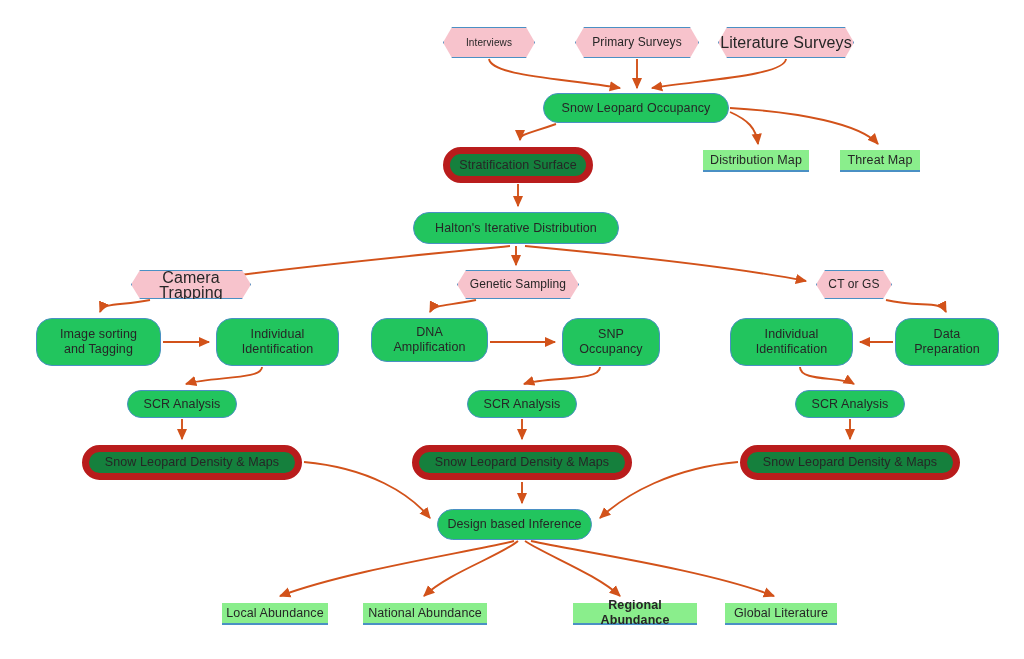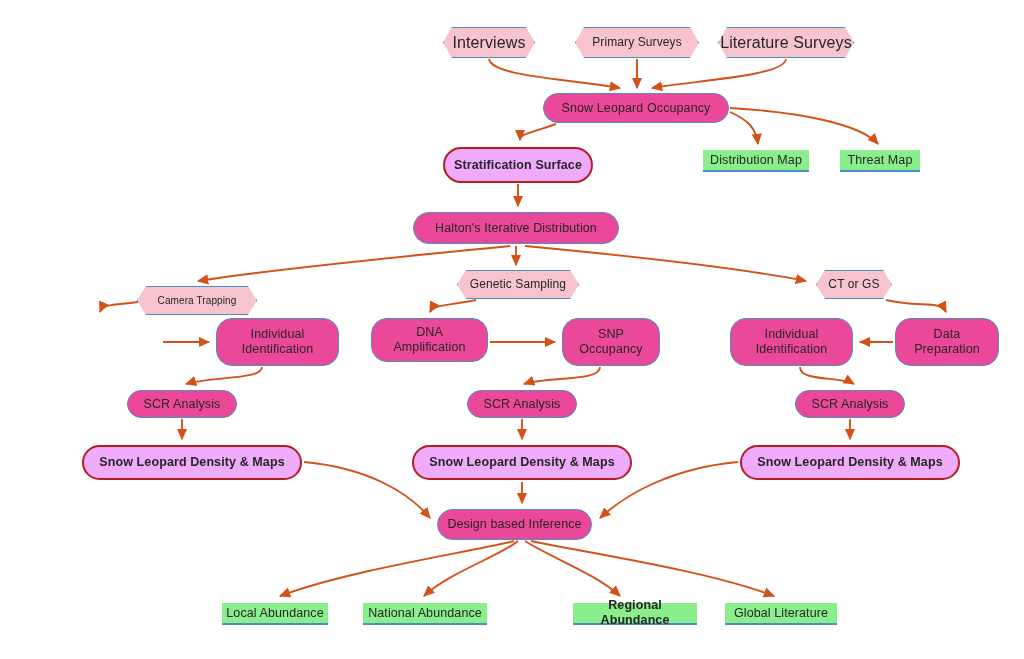--- a/index.html
+++ b/index.html
@@ -5,26 +5,26 @@
   html,body{margin:0;padding:0;background:#ffffff;}
   body{font-family:"Liberation Sans",sans-serif;}
   #canvas{position:relative;width:1024px;height:659px;background:#fff;overflow:hidden;}
   svg.edges{position:absolute;left:0;top:0;width:1024px;height:659px;pointer-events:none;}
 
   .node{position:absolute;box-sizing:border-box;display:flex;align-items:center;
         justify-content:center;text-align:center;color:#262626;font-size:12.5px;
         line-height:15px;letter-spacing:.1px;}
 
   
-  .n-process{background:#ec4899;border:1.4px solid #4A90C4;border-radius:16px;}
+  .n-process{background:#22c55e;border:1.4px solid #4A90C4;border-radius:16px;}
   
   .n-hex{background:#F7C3CC;border:1.6px solid #4A90C4;
          clip-path:polygon(9px 0, calc(100% - 9px) 0, 100% 50%, calc(100% - 9px) 100%, 9px 100%, 0 50%);}
   
-  .n-orange{background:#f0abfc;border:2px solid #b91c1c;border-radius:22px;font-weight:bold;}
+  .n-orange{background:#15803d;border:7px solid #b91c1c;border-radius:22px;}
   
   .n-green{background:#8AEE8C;border-bottom:2.5px solid #4A90C4;}
 </style>
 </head>
 <body>
 
 <div id="canvas">
   <svg class="edges" viewBox="0 0 1024 659">
     <defs>
       <marker id="ah" markerWidth="7" markerHeight="7" refX="5.4" refY="3.2" orient="auto">
@@ -65,21 +65,21 @@
       <path d="M304,462 C370,468 410,494 430,518"></path>
       <path d="M522,482 L522,503"></path>
       <path d="M738,462 C672,468 626,494 600,518"></path>
 
       <path d="M514,541 C470,552 350,570 280,596"></path>
       <path d="M518,541 C500,556 450,572 424,596"></path>
       <path d="M525,541 C548,556 596,574 620,596"></path>
       <path d="M531,541 C582,552 706,570 774,596"></path>
     </g>
   </svg>
-<div class="node n-hex" style="left: 443px; top: 27px; width: 92px; height: 31px; font-size: 16px;">
+<div class="node n-hex" style="left: 443px; top: 27px; width: 92px; height: 31px; font-size: 10px;">
       <span style="white-space: pre-line;">Interviews</span>
     </div>
     <div class="node n-hex" style="left: 575px; top: 27px; width: 124px; height: 31px; font-size: 12px;">
       <span style="white-space: pre-line;">Primary Surveys</span>
     </div>
     <div class="node n-hex" style="left: 718px; top: 27px; width: 136px; height: 31px; font-size: 16px;">
       <span style="white-space: pre-line;">Literature Surveys</span>
     </div>
     <div class="node n-process" style="left: 543px; top: 93px; width: 186px; height: 30px;">
       <span style="white-space: pre-line;">Snow Leopard Occupancy</span>
@@ -89,28 +89,32 @@
     </div>
     <div class="node n-green" style="left: 840px; top: 150px; width: 80px; height: 22px;">
       <span style="white-space: pre-line;">Threat Map</span>
     </div>
     <div class="node n-orange" style="left: 443px; top: 147px; width: 150px; height: 36px;">
       <span style="white-space: pre-line;">Stratification Surface</span>
     </div>
     <div class="node n-process" style="left: 413px; top: 212px; width: 206px; height: 32px;">
       <span style="white-space: pre-line;">Halton's Iterative Distribution</span>
     </div>
-    <div class="node n-hex" style="left: 137px; top: 270px; width: 120px; height: 29px; font-size: 10px; margin-top: 16px;">
+    <div class="node n-hex" style="left: 131px; top: 270px; width: 120px; height: 29px; font-size: 16px;">
       <span style="white-space: pre-line;">Camera Trapping</span>
     </div>
     <div class="node n-hex" style="left: 457px; top: 270px; width: 122px; height: 29px; font-size: 12px;">
       <span style="white-space: pre-line;">Genetic Sampling</span>
     </div>
     <div class="node n-hex" style="left: 816px; top: 270px; width: 76px; height: 29px; font-size: 12px;">
       <span style="white-space: pre-line;">CT or GS</span>
+    </div>
+    <div class="node n-process" style="left: 36px; top: 318px; width: 125px; height: 48px;">
+      <span style="white-space: pre-line;">Image sorting
+and Tagging</span>
     </div>
     <div class="node n-process" style="left: 216px; top: 318px; width: 123px; height: 48px;">
       <span style="white-space: pre-line;">Individual
 Identification</span>
     </div>
     <div class="node n-process" style="left: 371px; top: 318px; width: 117px; height: 44px;">
       <span style="white-space: pre-line;">DNA
 Amplification</span>
     </div>
     <div class="node n-process" style="left: 562px; top: 318px; width: 98px; height: 48px;">

